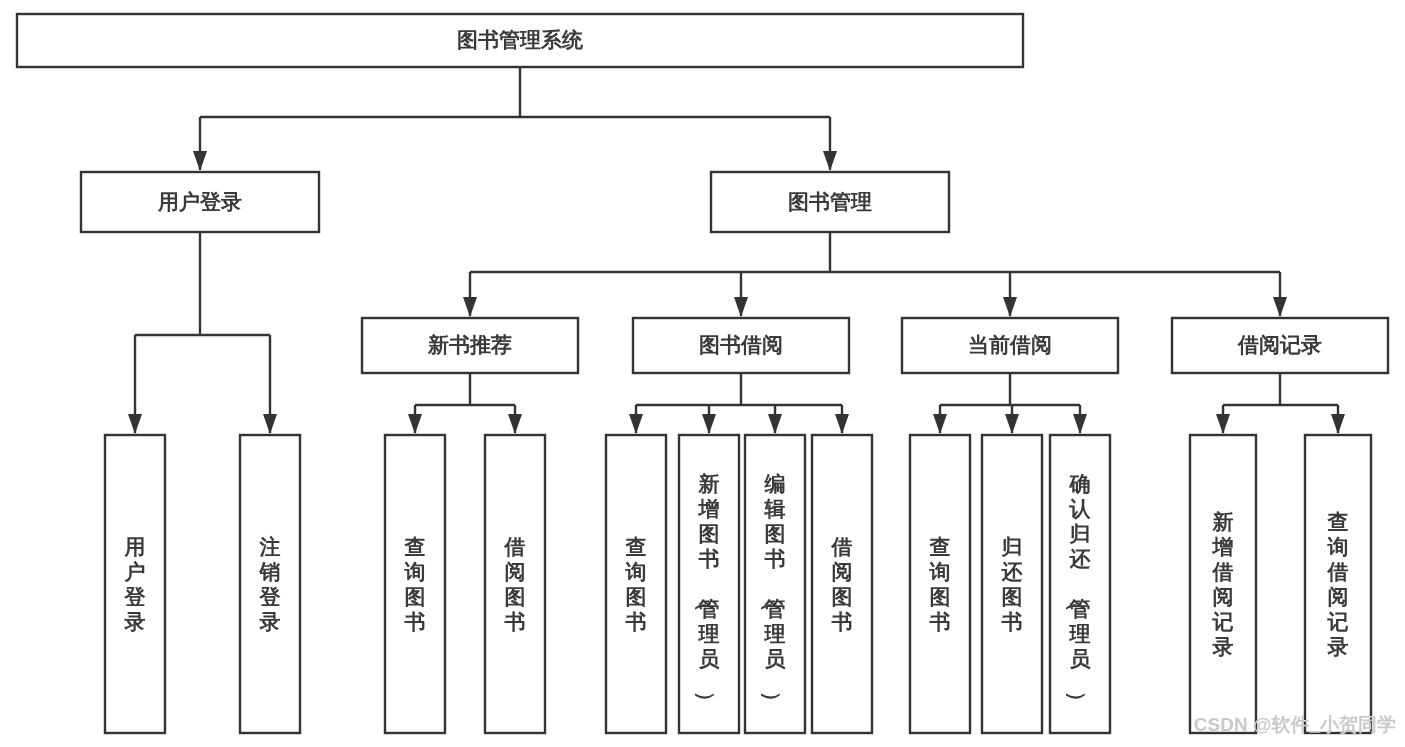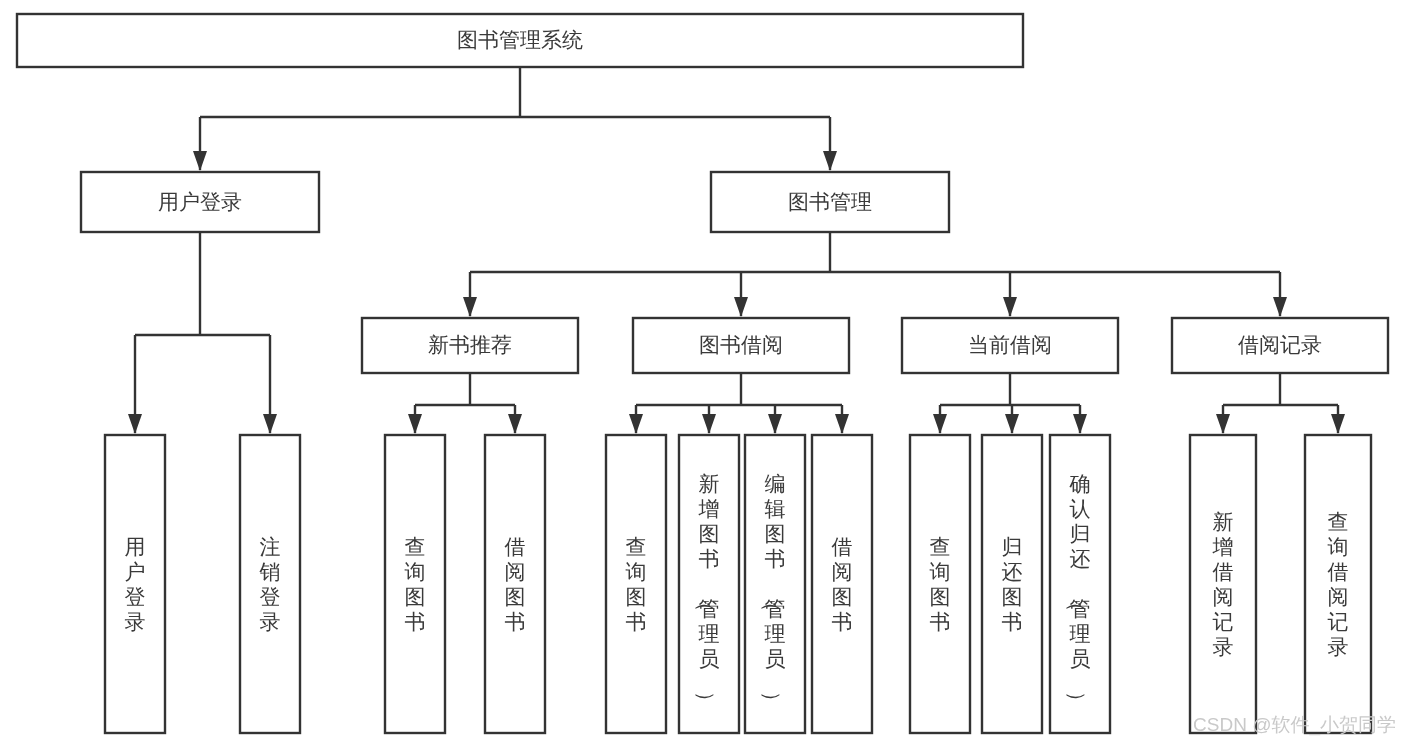--- a/index.html
+++ b/index.html
@@ -12,20 +12,21 @@
     width: 1405px;
     height: 747px;
     font-family: "Liberation Sans", "DejaVu Sans", sans-serif;
     overflow: hidden;
     position: relative;
   }
   #diagram-root {
     position: relative;
     width: 1405px;
     height: 747px;
+    font-weight: bold;
   }
   svg.diagram {
     display: block;
     width: 1405px;
     height: 747px;
   }
   .node-box {
     fill: #ffffff;
     stroke: #333333;
     stroke-width: 2.4;

